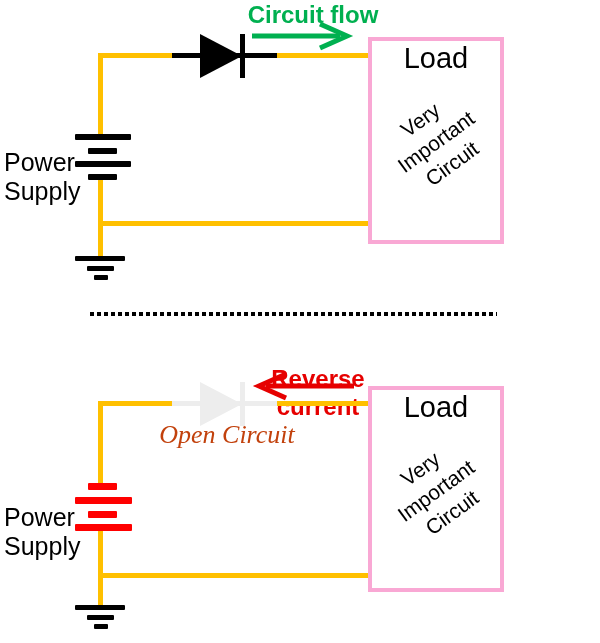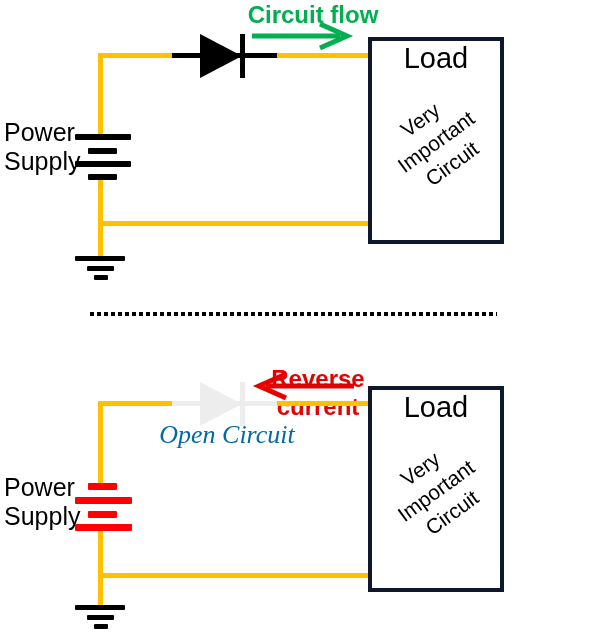--- a/index.html
+++ b/index.html
@@ -14,27 +14,27 @@
   .yellow { background:#FFC000; }
   .blackwire { background:#000000; }
   .ghostwire { background:#EDEDED; }
   
   .bar { position:absolute; background:#000000; border-radius:1px; }
   .bar.red { background:#FF0000; }
   
   .flow-label { position:absolute; width:180px; text-align:center; font-size:24px; font-weight:600; letter-spacing:0; }
   .flow-label.green { color:#00B050; }
   .flow-label.red { color:#E60000; }
-  .ps-label { position:absolute; font-size:25px; line-height:29px; color:#000; }
-  .load-box { position:absolute; width:128px; border:4px solid #0f172a; background:#fff; box-sizing:content-box; }
+  .ps-label { position:absolute; font-size:25px; line-height:29px; color:#000;margin-top:30px; }
+  .load-box { position:absolute; width:128px; border:4px solid #f9a8d4; background:#fff; box-sizing:content-box; }
   .load-title { text-align:center; font-size:29px; color:#000; margin-top:1px; }
   .load-rotated { position:absolute; left:0; right:0; top:60px; text-align:center;
     font-size:21px; line-height:27px; color:#000; transform:rotate(-36deg); }
   .open-label { position:absolute; width:190px; text-align:center;
-    font-family:"Liberation Serif", serif; font-style:italic; font-size:26px; color:#0369a1; }
+    font-family:"Liberation Serif", serif; font-style:italic; font-size:26px; color:#c2410c; }
   .separator { position:absolute; height:4px;
     background:repeating-linear-gradient(90deg,#000 0 4px,transparent 4px 7px); }
   svg { position:absolute; display:block; }
 </style>
 </head>
 <body>
 
 <div class="canvas">
 
   <div>

